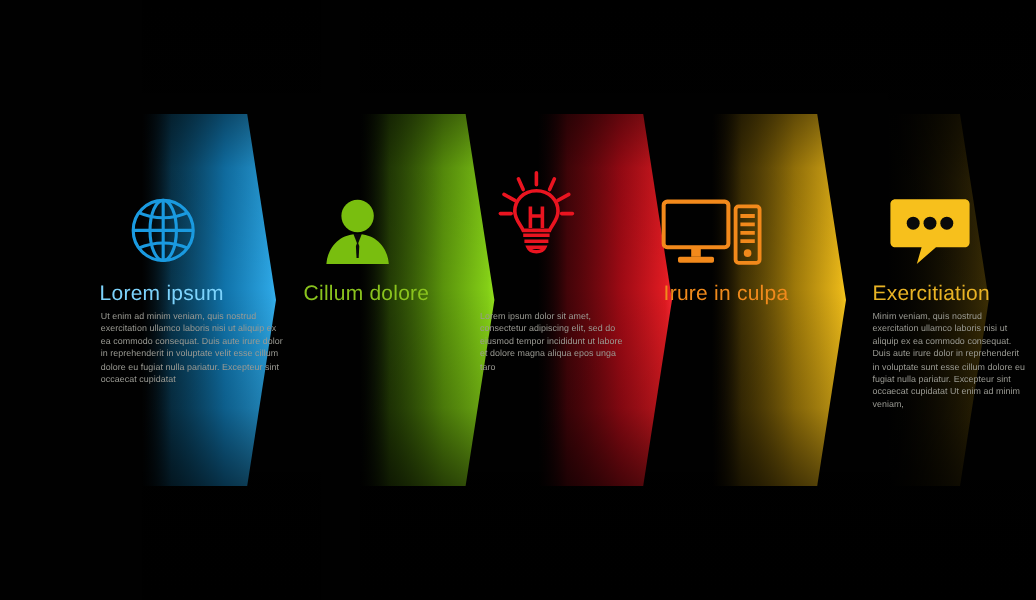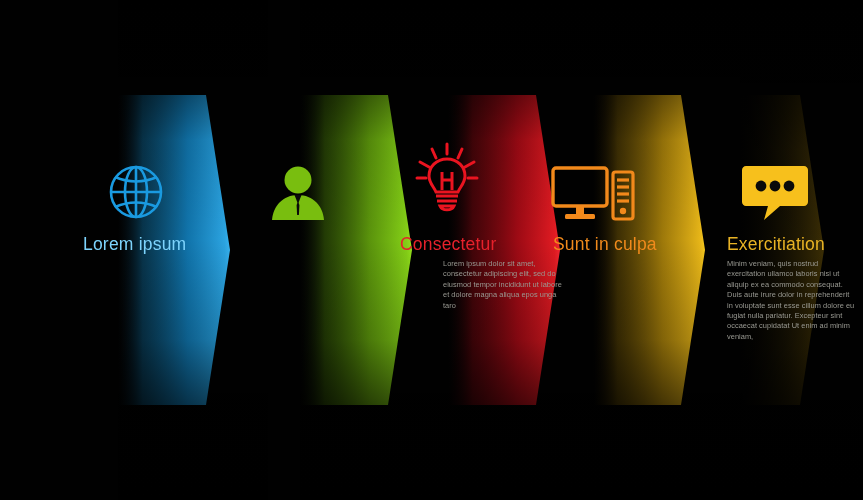--- a/index.html
+++ b/index.html
@@ -82,21 +82,21 @@
   .c4 .icon-wrap { top: 160px; justify-content: flex-start; padding-left: 40px; }
 
   .c0 .heading { top: 234px; left: 23px; color: #7dd3fc; }
   .c1 .heading { top: 234px; left: 23px; color: #8ac31e; }
   .c2 .heading { top: 234px; left: 25px; color: #e6212b; }
   .c3 .heading { top: 234px; left: 30px; color: #f08a1c; }
   .c4 .heading { top: 234px; left: 27px; color: #e8b325; }
 
   .c0 .body { top: 259px; left: 24px; width: 152px; }
   .c1 .body { top: 259px; left: 23px; width: 128px; }
-  .c2 .body { top: 259px; left: 25px; width: 120px; margin-left: 43px; }
+  .c2 .body { top: 259px; left: 25px; width: 120px; }
   .c3 .body { top: 259px; left: 30px; width: 118px; }
   .c4 .body { top: 259px; left: 27px; width: 128px; }
 </style>
 </head>
 <body>
 
 <div id="stage">
 
   <div class="bands">
 
@@ -238,33 +238,35 @@
             <circle cx="30" cy="30" r="25"></circle>
             <ellipse cx="30" cy="30" rx="11" ry="25"></ellipse>
             <line x1="5" y1="30" x2="55" y2="30"></line>
             <path d="M9 15 Q30 24 51 15"></path>
             <path d="M9 45 Q30 36 51 45"></path>
             <line x1="30" y1="5" x2="30" y2="55"></line>
           </g>
         </svg>
       </div>
       <div class="heading">Lorem  ipsum</div>
+      <div class="body">Ut enim ad minim veniam, quis nostrud exercitation ullamco laboris nisi ut aliquip ex ea commodo consequat. Duis aute irure dolor in reprehenderit in voluptate velit esse cillum dolore eu fugiat nulla pariatur. Excepteur sint occaecat cupidatat</div>
     </div>
 
     <div class="col c1">
       <div class="icon-wrap">
         <svg width="56" height="58" viewBox="0 0 56 58">
           <g fill="#79be0f">
             <circle cx="28" cy="16" r="13.5"></circle>
             <path d="M28 31 C13 31 3 42 2 56 L54 56 C53 42 43 31 28 31 Z"></path>
           </g>
           <path d="M24.5 31 L28 40 L31.5 31 Z" fill="#0a0a0a"></path>
           <path d="M26.6 41 L28 37.5 L29.4 41 L28.9 51 L27.1 51 Z" fill="#0a0a0a"></path>
         </svg>
       </div>
+      <div class="heading">Cillum dolore</div>
     </div>
 
     <div class="col c2">
       <div class="icon-wrap">
         <svg width="64" height="72" viewBox="0 0 64 72">
           <g stroke="#ea1420" stroke-width="3" stroke-linecap="round" fill="none">
             <line x1="32" y1="2" x2="32" y2="12"></line>
             <line x1="17" y1="7" x2="21" y2="16"></line>
             <line x1="47" y1="7" x2="43" y2="16"></line>
             <line x1="5" y1="20" x2="14" y2="25"></line>
@@ -274,21 +276,20 @@
           </g>
           <g stroke="#ea1420" stroke-width="3" fill="none">
             <path d="M32 17 C21 17 14 25 14 34 C14 41 19 45 21 50 L43 50 C45 45 50 41 50 34 C50 25 43 17 32 17 Z"></path>
             <line x1="21" y1="54" x2="43" y2="54"></line>
             <line x1="22" y1="59" x2="42" y2="59"></line>
             <path d="M25 64 L39 64 C37 69 27 69 25 64 Z"></path>
             <path d="M27 30 L27 48 M37 30 L37 48 M27 38 L37 38"></path>
           </g>
         </svg>
       </div>
-      <div class="heading">Consectetur</div>
       <div class="body">Lorem ipsum dolor sit amet, consectetur adipiscing elit, sed do eiusmod tempor incididunt ut labore et dolore magna aliqua epos unga taro</div>
     </div>
 
     <div class="col c3">
       <div class="icon-wrap">
         <svg width="84" height="58" viewBox="0 0 84 58">
           <g fill="none" stroke="#f2891b" stroke-width="3.4">
             <rect x="2" y="4" width="54" height="38" rx="3"></rect>
           </g>
           <g fill="#f2891b">
@@ -298,21 +299,21 @@
           <g fill="none" stroke="#f2891b" stroke-width="3.2">
             <rect x="62" y="8" width="20" height="47" rx="2.5"></rect>
             <line x1="66" y1="16" x2="78" y2="16"></line>
             <line x1="66" y1="23" x2="78" y2="23"></line>
             <line x1="66" y1="30" x2="78" y2="30"></line>
             <line x1="66" y1="37" x2="78" y2="37"></line>
             <circle cx="72" cy="47" r="1.6"></circle>
           </g>
         </svg>
       </div>
-      <div class="heading">Sunt in culpa</div>
+      <div class="heading">Irure in culpa</div>
     </div>
 
     <div class="col c4">
       <div class="icon-wrap">
         <svg width="70" height="58" viewBox="0 0 70 58">
           <path d="M6 2 L64 2 C66.2 2 68 3.8 68 6 L68 38 C68 40.2 66.2 42 64 42 L40 42 L24 56 L28 42 L6 42 C3.8 42 2 40.2 2 38 L2 6 C2 3.8 3.8 2 6 2 Z" fill="#f7c01c"></path>
           <g fill="#0a0a0a">
             <circle cx="21" cy="22" r="5.4"></circle>
             <circle cx="35" cy="22" r="5.4"></circle>
             <circle cx="49" cy="22" r="5.4"></circle>

